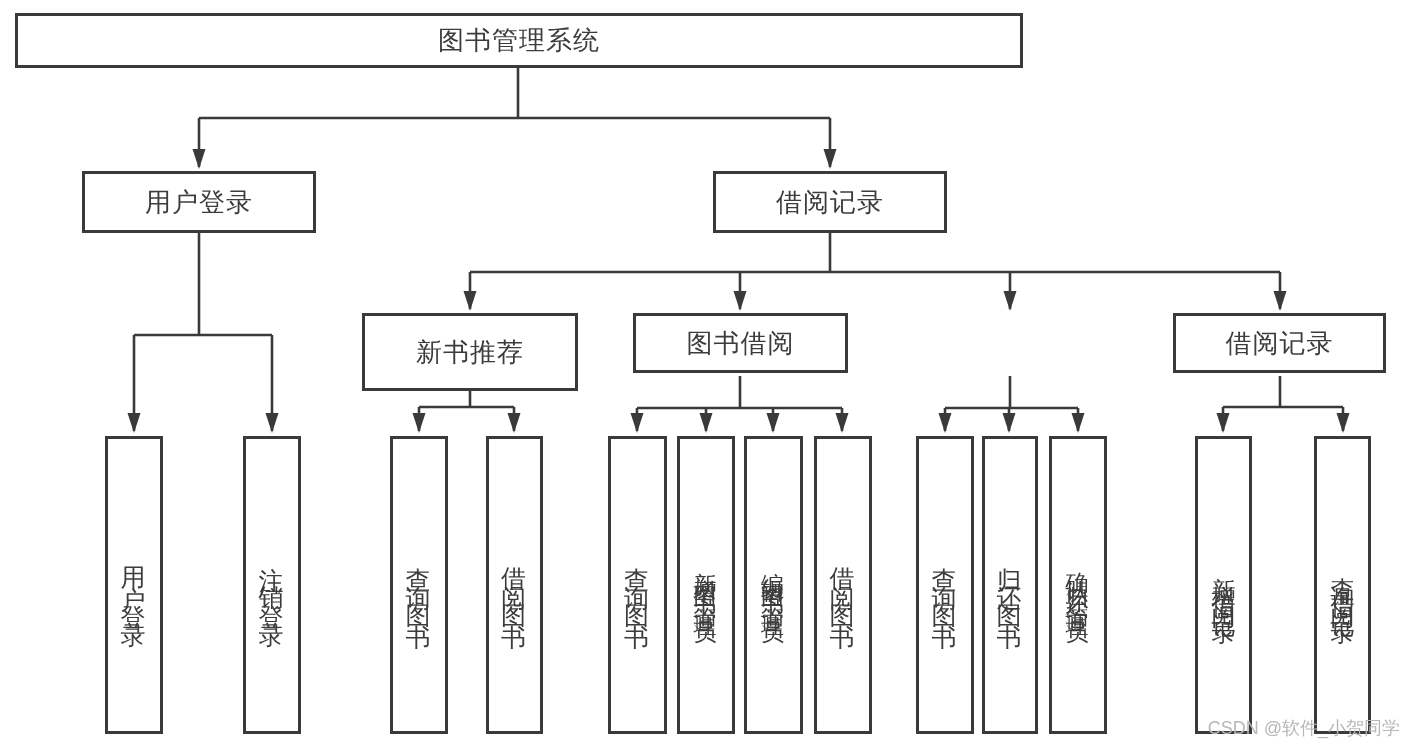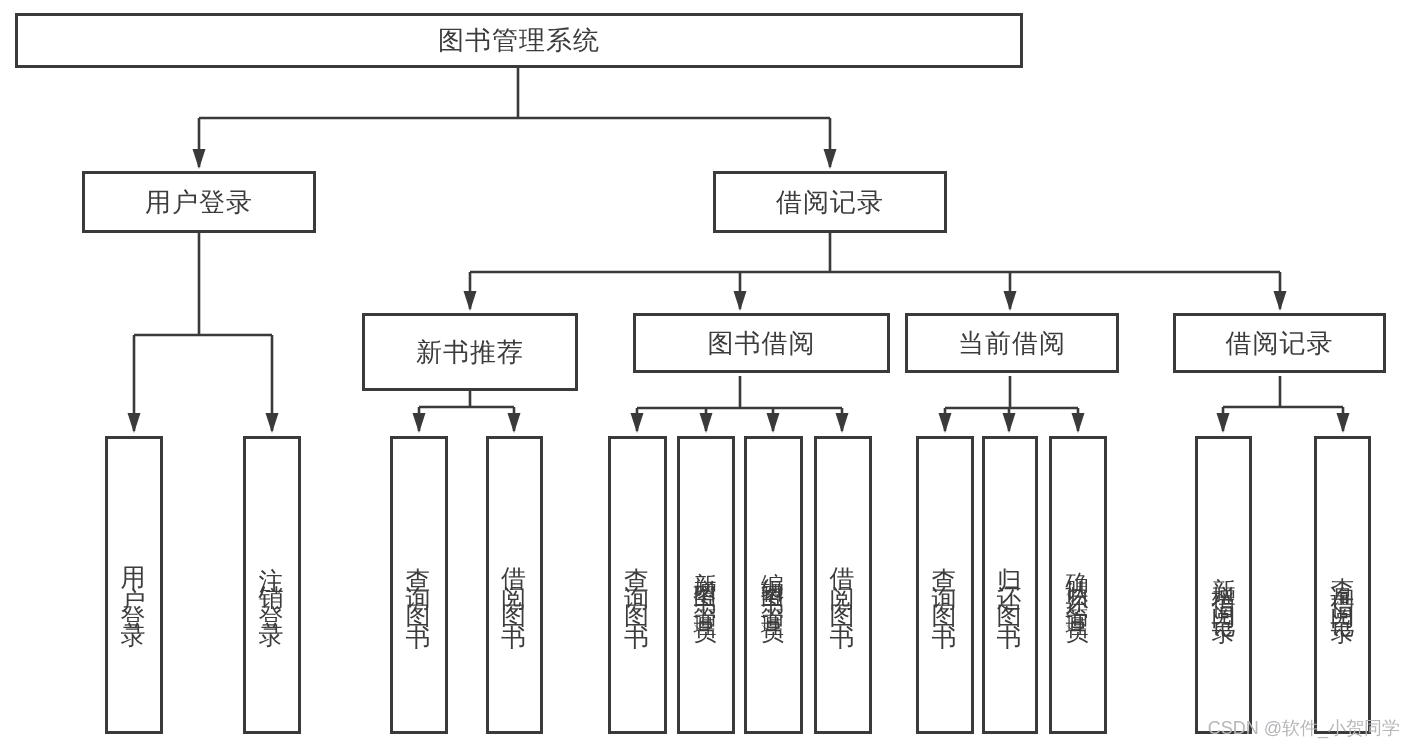--- a/index.html
+++ b/index.html
@@ -119,25 +119,22 @@
   <div class="box" style="left:82px; top:171px; width:234px; height:62px;">
     <span class="h-label">用户登录</span>
   </div>
   <div class="box" style="left:713px; top:171px; width:234px; height:62px;">
     <span class="h-label">借阅记录</span>
   </div>
 
   <div class="box" style="left:362px; top:313px; width:216px; height:78px;">
     <span class="h-label">新书推荐</span>
   </div>
-  <div class="box" style="left:633px; top:313px; width:257px; height:60px;">
+  <div class="box" style="left:633px; top:313px; width:215px; height:60px;">
     <span class="h-label">图书借阅</span>
-  </div>
-  <div class="box" style="left:905px; top:313px; width:214px; height:60px;">
-    <span class="h-label">当前借阅</span>
   </div>
   <div class="box" style="left:1173px; top:313px; width:213px; height:60px;">
     <span class="h-label">借阅记录</span>
   </div>
 
   <div class="box" style="left:105px; top:436px; width:58px; height:298px;">
     <span class="v-text">用户登录</span>
   </div>
   <div class="box" style="left:243px; top:436px; width:58px; height:298px;">
     <span class="v-text">注销登录</span>

